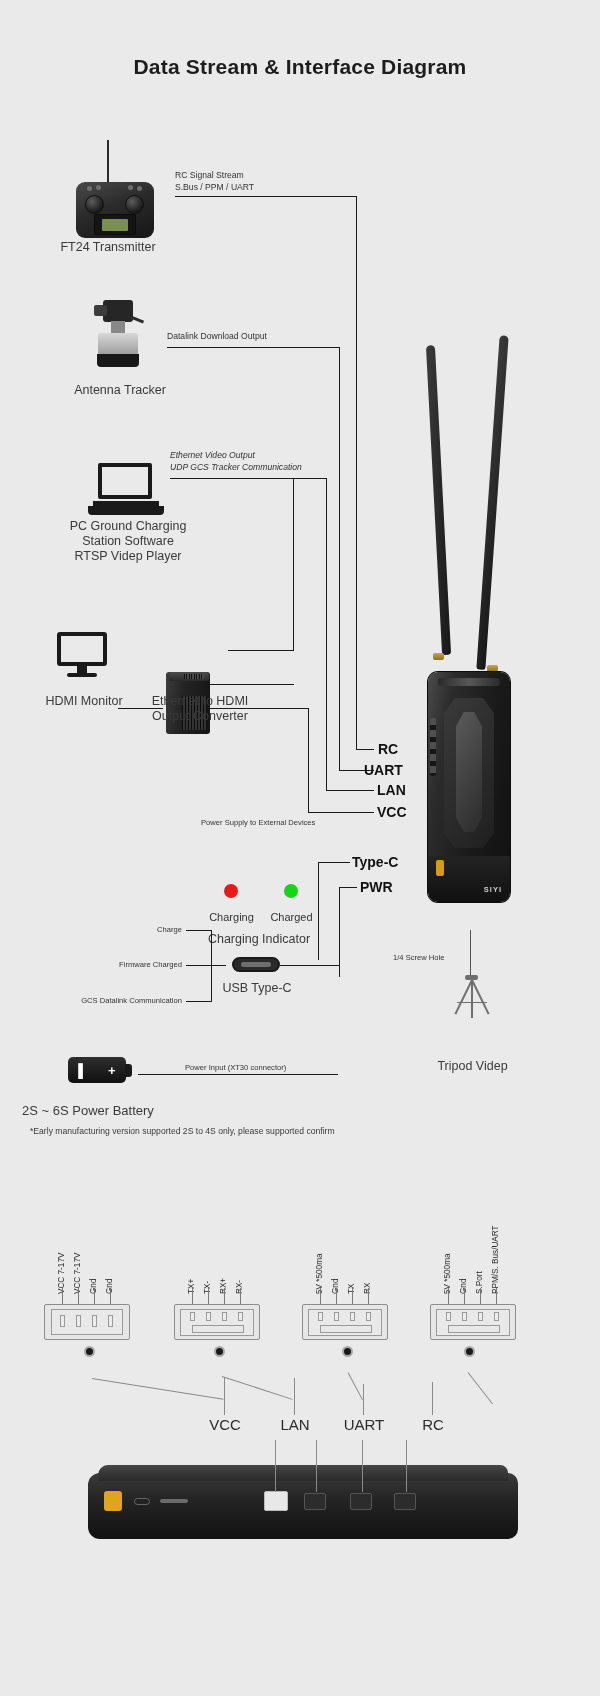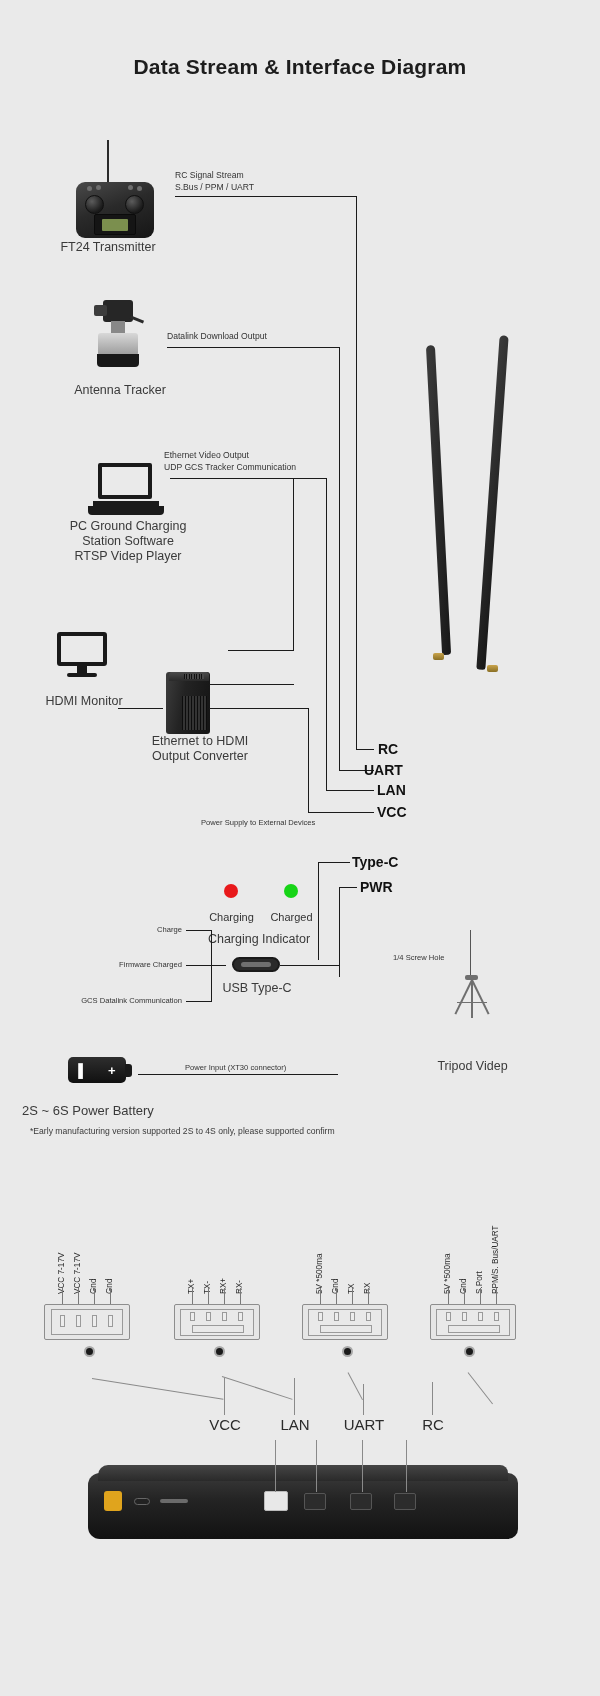--- a/index.html
+++ b/index.html
@@ -219,21 +219,21 @@
   <div class="abs lt-screen" style="left:10px; top:0;"></div>
   <div class="abs lt-key" style="left:5px; top:38px;"></div>
   <div class="abs lt-base" style="left:0; top:43px;"></div>
 </div>
 <div class="abs lbl-dev" style="left:43px; top:519px; width:170px;">
   <div>PC Ground Charging</div>
   <div>Station Software</div>
   <div>RTSP Videp Player</div>
 </div>
 
-<div class="abs lbl-flow" style="left:164px; top:450px; width:200px;">
+<div class="abs lbl-flow" style="left:170px; top:450px; width:200px;font-style:italic;">
   <div>Ethernet Video Output</div>
   <div>UDP GCS Tracker Communication</div>
 </div>
 <div class="abs ln-h" style="left:170px; top:478px; width:157px;"></div>
 <div class="abs ln-v" style="left:326px; top:478px; height:312px;"></div>
 <div class="abs ln-v" style="left:293px; top:478px; height:173px;"></div>
 <div class="abs ln-h" style="left:228px; top:650px; width:66px;"></div>
 
 <div class="abs" style="left:54px; top:632px; width:60px; height:50px;">
   <div class="abs mon-screen" style="left:3px; top:0;"></div>
@@ -242,21 +242,21 @@
 </div>
 <div class="abs lbl-dev" style="left:22px; top:694px; width:124px;">HDMI Monitor</div>
 
 <div class="abs ln-h" style="left:118px; top:708px; width:45px;"></div>
 
 <div class="abs cv-body" style="left:166px; top:672px;">
   <div class="cv-top"></div>
   <div class="cv-vent"></div>
   <div class="cv-fins"></div>
 </div>
-<div class="abs lbl-dev" style="left:135px; top:694px; width:130px;margin-top:40px;">
+<div class="abs lbl-dev" style="left:135px; top:694px; width:130px;">
   <div>Ethernet to HDMI</div>
   <div>Output Converter</div>
 </div>
 <div class="abs ln-h" style="left:209px; top:684px; width:85px;"></div>
 <div class="abs ln-h" style="left:209px; top:708px; width:100px;"></div>
 <div class="abs ln-v" style="left:308px; top:708px; height:104px;"></div>
 
 <div class="abs ln-h" style="left:356px; top:749px; width:18px;"></div>
 <div class="abs lbl-port" style="left:378px; top:741px;">RC</div>
 
@@ -277,20 +277,28 @@
 
 <div class="abs ln-h" style="left:339px; top:887px; width:18px;"></div>
 <div class="abs ln-v" style="left:339px; top:887px; height:90px;"></div>
 <div class="abs lbl-port" style="left:360px; top:879px;">PWR</div>
 
 <div class="abs" style="left:420px; top:335px; width:120px; height:580px;">
   <div class="abs ant" style="left:14px; top:10px; height:310px; transform:rotate(-3deg);"></div>
   <div class="abs ant" style="left:68px; top:0px; height:335px; transform:rotate(4deg);"></div>
   <div class="abs ant-gold" style="left:13px; top:318px;"></div>
   <div class="abs ant-gold" style="left:67px; top:330px;"></div>
+  <div class="abs unit-body" style="left:8px; top:337px;">
+    <div class="unit-strip"></div>
+    <div class="unit-slots"></div>
+    <div class="unit-panel"></div>
+    <div class="unit-btm"></div>
+    <div class="unit-xt"></div>
+    <div class="unit-brand">SIYI</div>
+  </div>
 </div>
 
 <div class="abs lbl-sm" style="left:393px; top:953px;">1/4 Screw Hole</div>
 <div class="abs ln-v-thin" style="left:470px; top:930px; height:45px;"></div>
 <div class="abs" style="left:447px; top:975px; width:50px; height:45px;">
   <div class="abs tri-top" style="left:18px; top:0;"></div>
   <div class="abs tri-leg" style="left:24px; top:5px; height:38px; transform:rotate(-26deg);"></div>
   <div class="abs tri-leg" style="left:24px; top:5px; height:38px;"></div>
   <div class="abs tri-leg" style="left:24px; top:5px; height:38px; transform:rotate(26deg);"></div>
   <div class="abs ln-g-h" style="left:10px; top:27px; width:30px; background:#6f6f6f;"></div>

